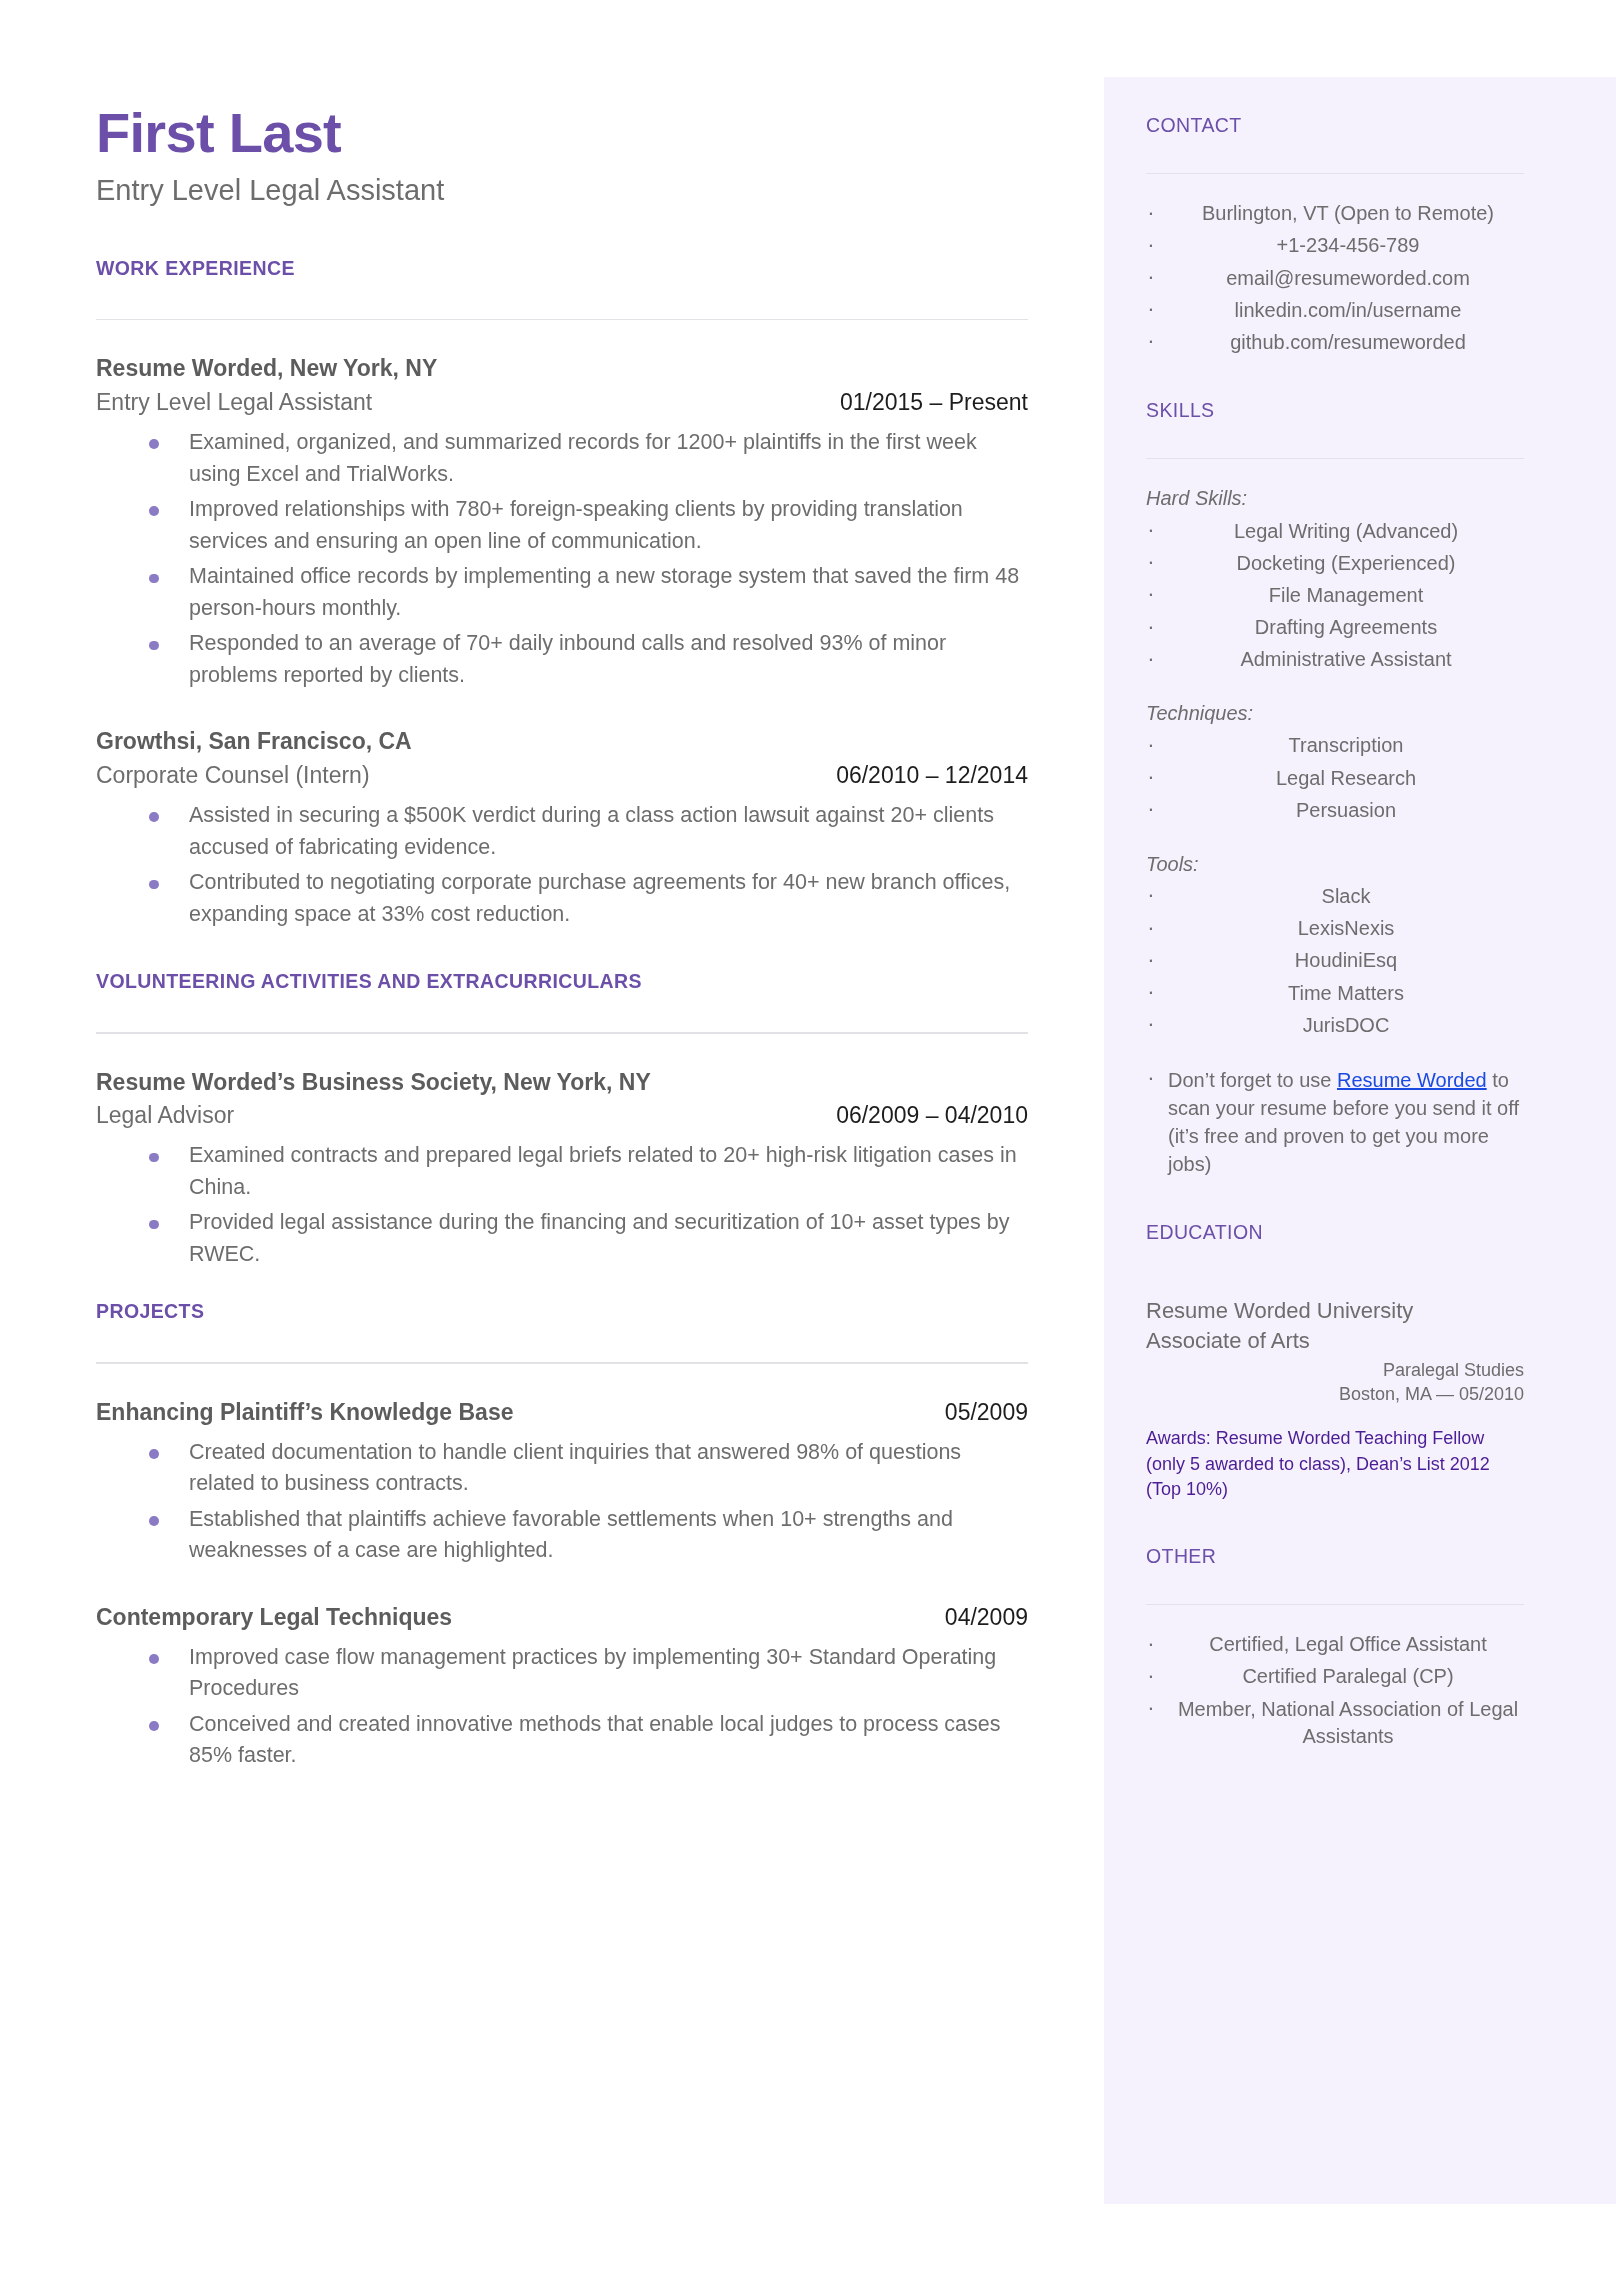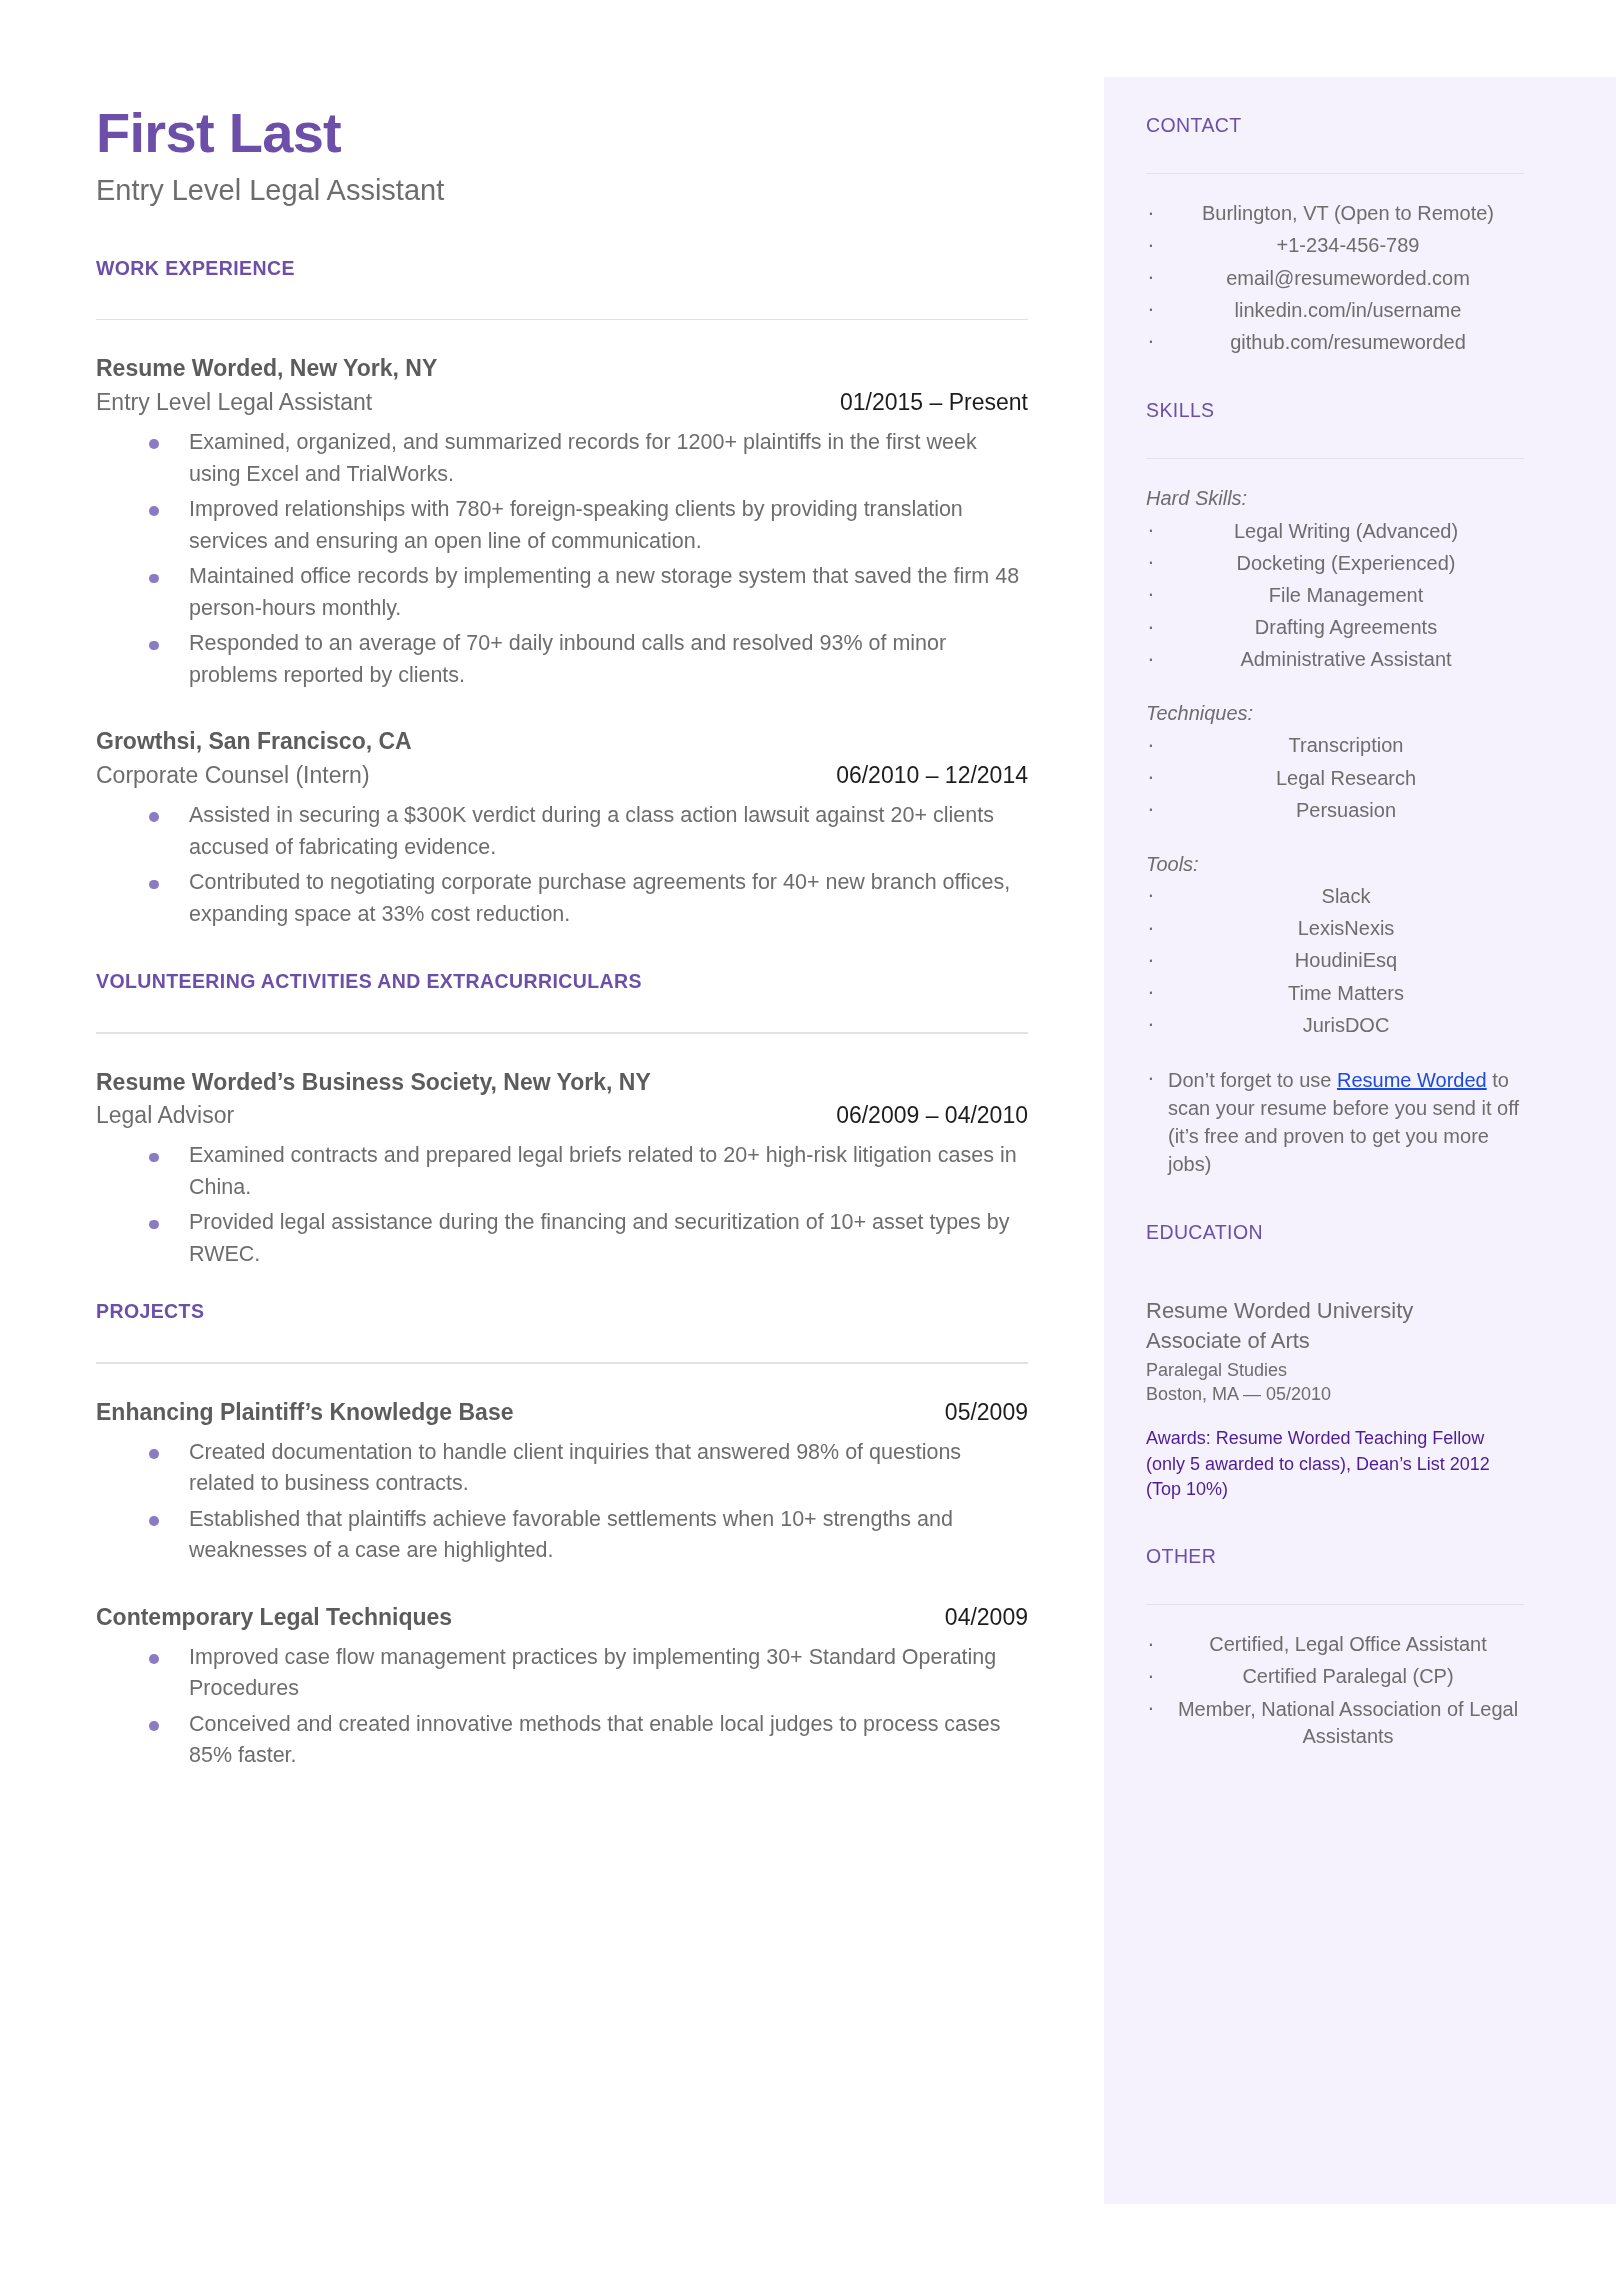--- a/index.html
+++ b/index.html
@@ -217,20 +217,21 @@
   .edu-degree {
     font-size: 22px;
     color: #6d6d6d;
     line-height: 1.3;
     margin-bottom: 2.6px;
   }
   .edu-minor, .edu-place {
     font-size: 18px;
     color: #6d6d6d;
     line-height: 1.35;
+    text-align: right;
   }
   .edu-awards {
     font-size: 18px;
     color: #4c1d95;
     line-height: 1.4;
     margin-top: 20px;
   }
 </style>
 </head>
 <body>
@@ -262,21 +263,21 @@
         </ul>
       </div>
 
       <div class="entry">
         <div class="entry-org">Growthsi, San Francisco, CA</div>
         <div class="entry-line">
           <div class="entry-role">Corporate Counsel (Intern)</div>
           <div class="entry-date">06/2010 – 12/2014</div>
         </div>
         <ul class="bullets">
-          <li>Assisted in securing a $300K verdict during a class action lawsuit against 20+ clients accused of fabricating evidence.</li>
+          <li>Assisted in securing a $500K verdict during a class action lawsuit against 20+ clients accused of fabricating evidence.</li>
           <li>Contributed to negotiating corporate purchase agreements for 40+ new branch offices, expanding space at 33% cost reduction.</li>
         </ul>
       </div>
     </div>
 
     <div class="gap-lg"></div>
 
     <div class="section">
       <div class="section-title">VOLUNTEERING ACTIVITIES AND EXTRACURRICULARS</div>
       <div class="rule"></div>

